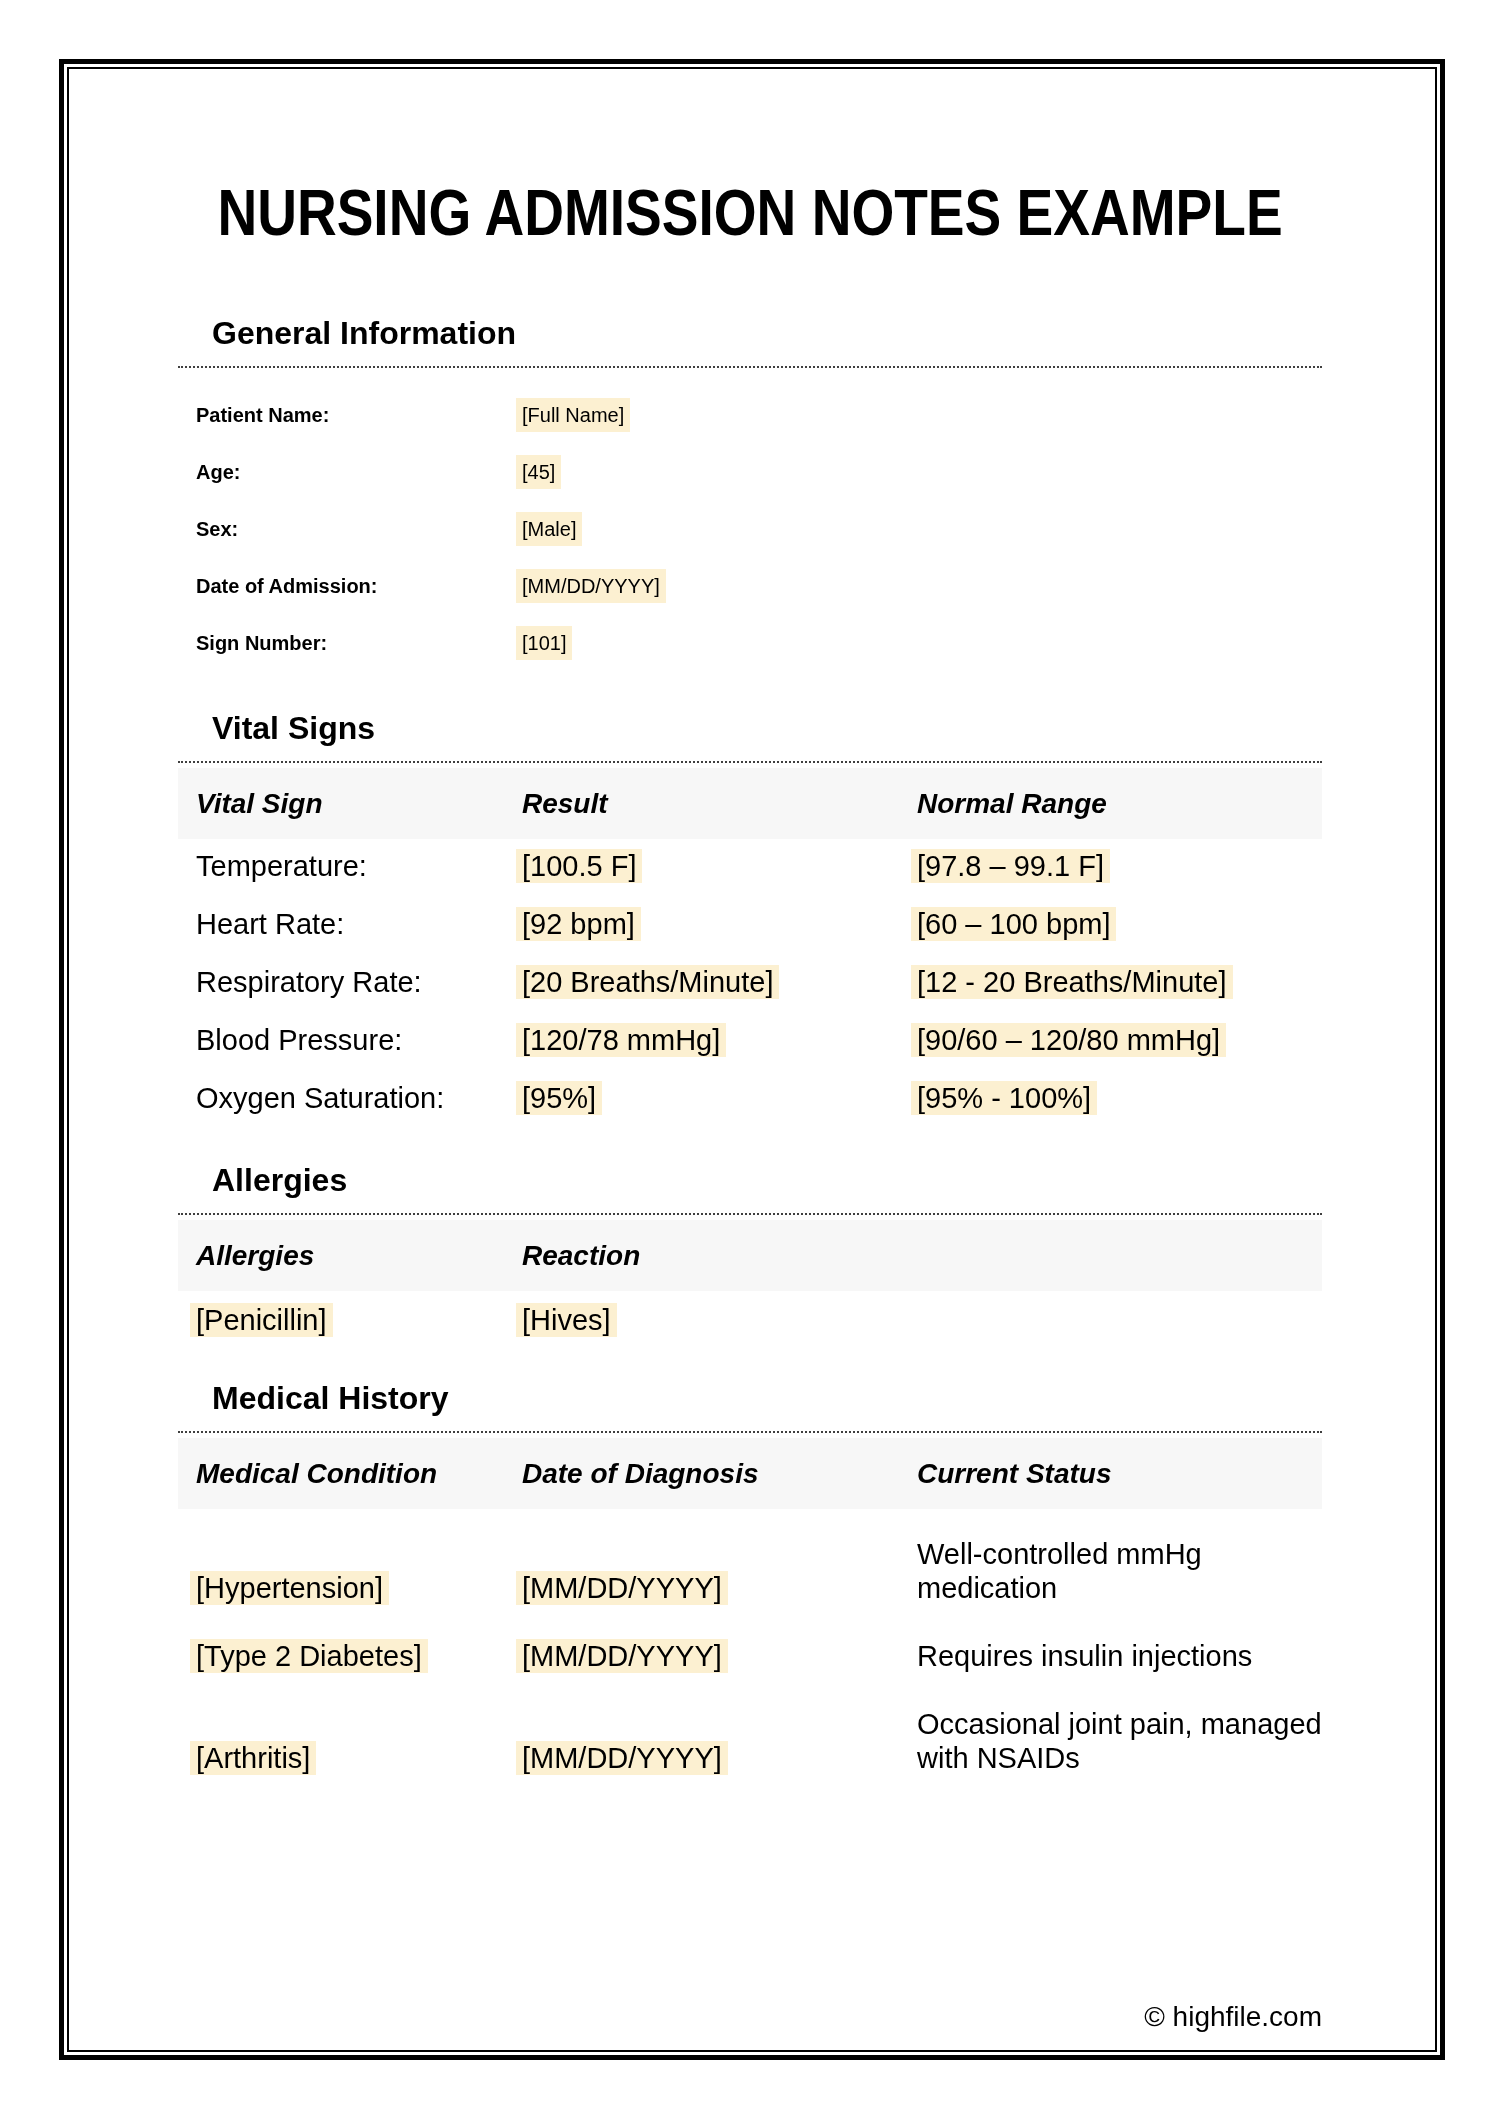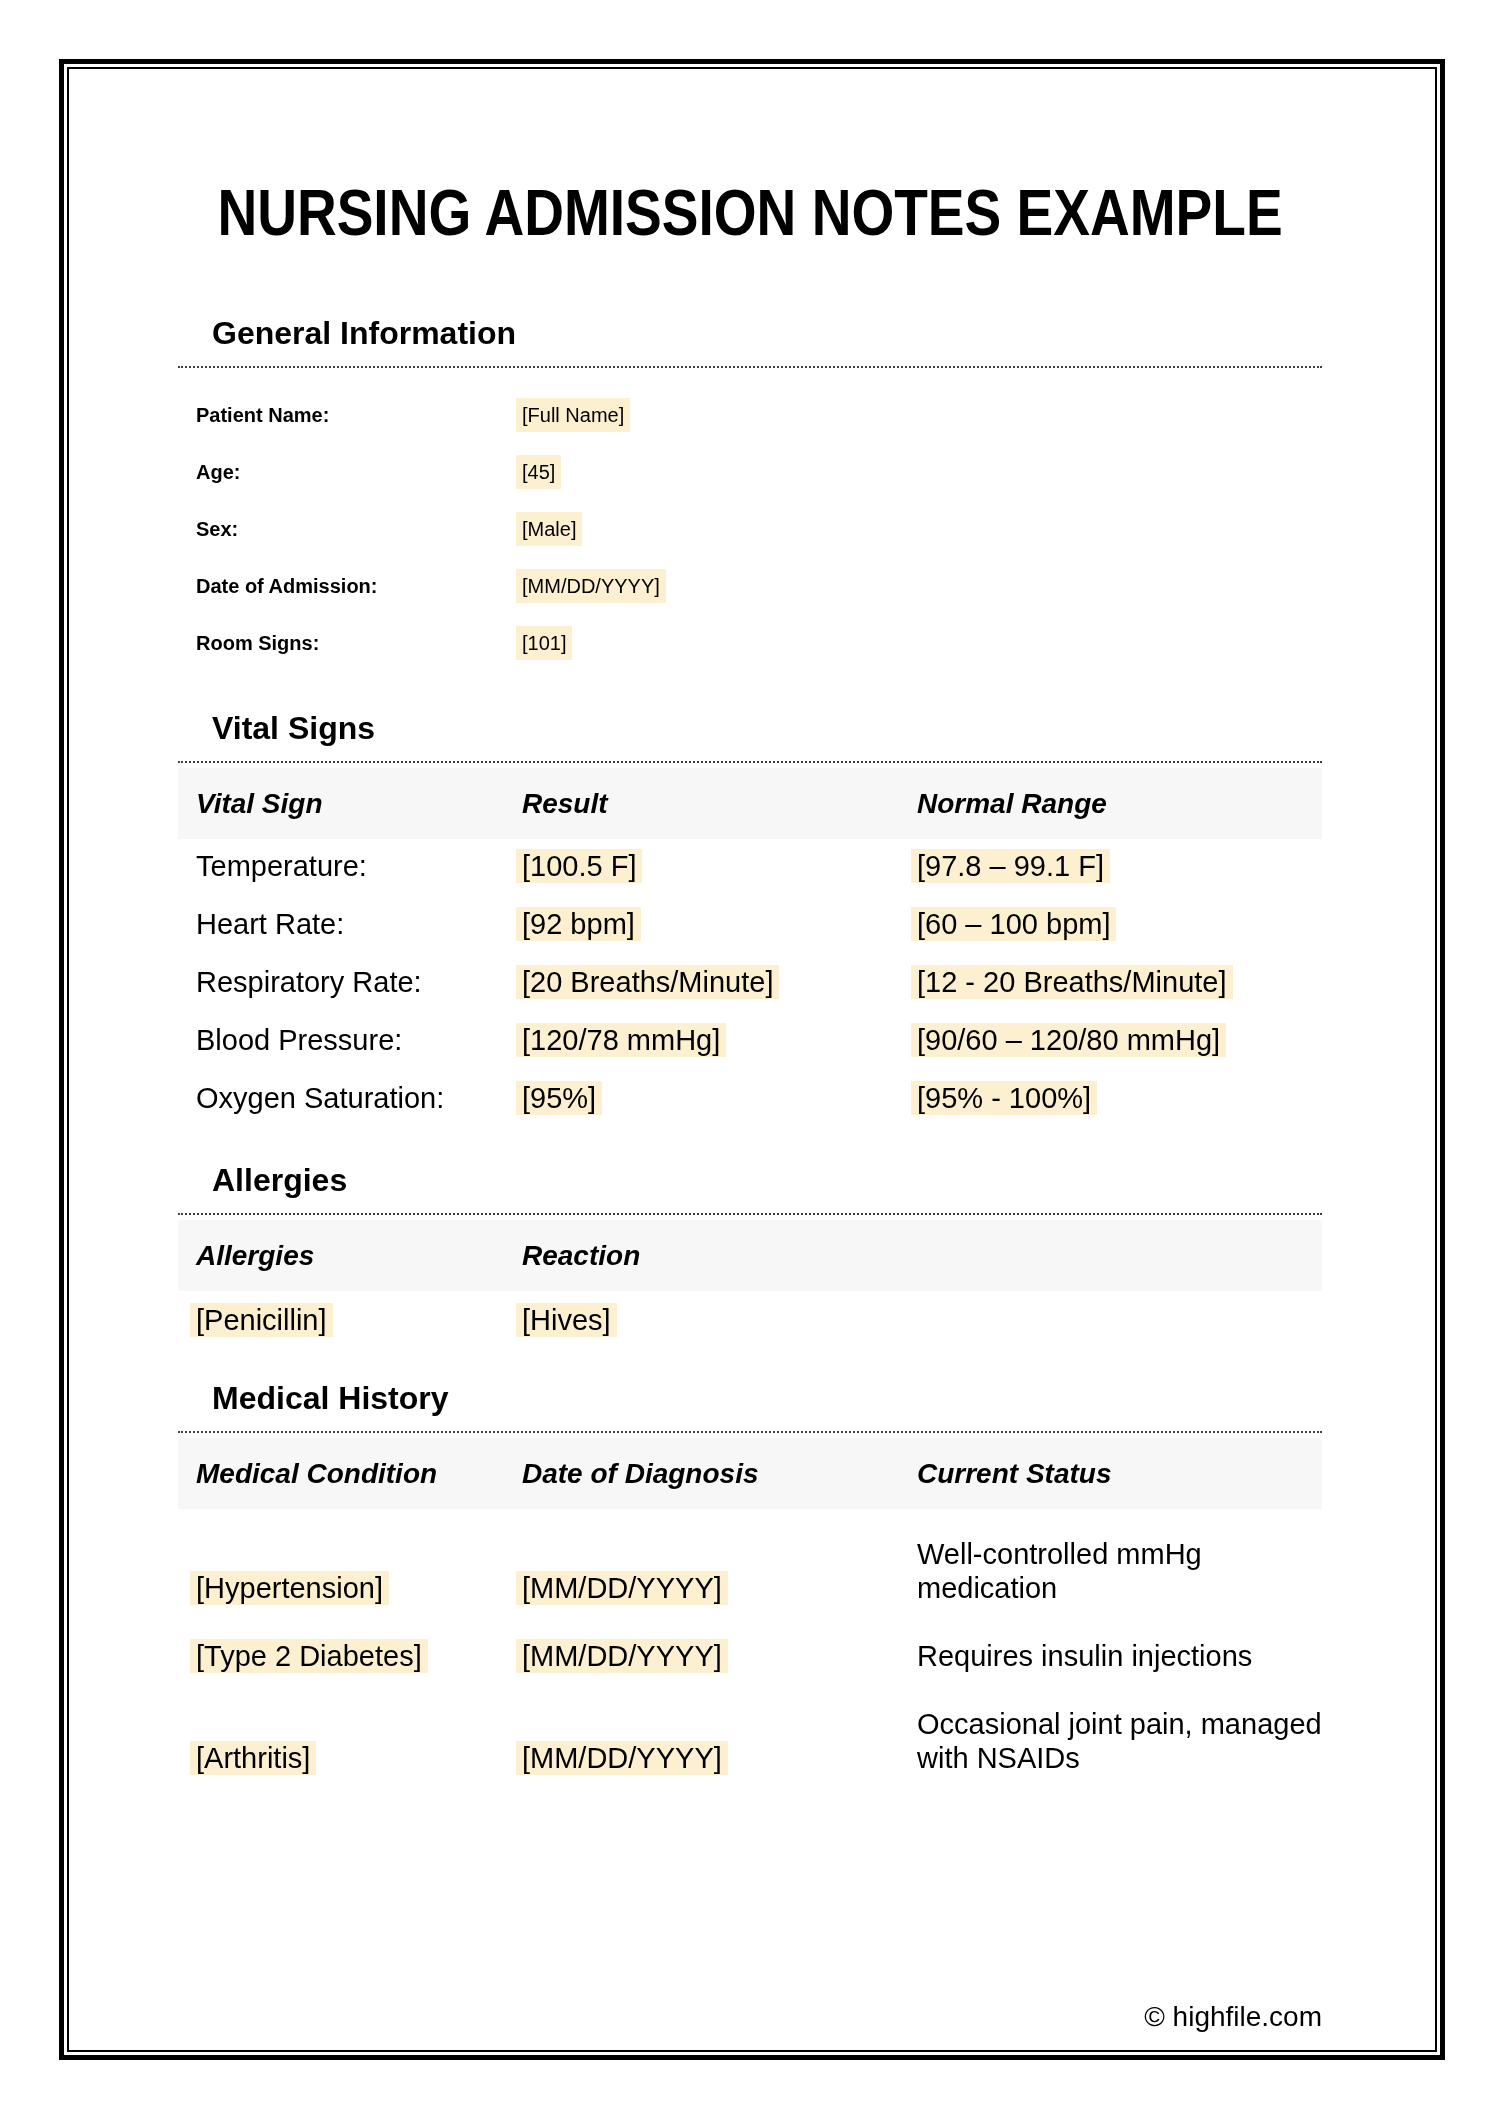--- a/index.html
+++ b/index.html
@@ -98,21 +98,21 @@
     </div>
     <div class="frow">
       <div class="lbl">Sex:</div>
       <div><span class="hl">[Male]</span></div>
     </div>
     <div class="frow">
       <div class="lbl">Date of Admission:</div>
       <div><span class="hl">[MM/DD/YYYY]</span></div>
     </div>
     <div class="frow">
-      <div class="lbl">Room Signs:</div>
+      <div class="lbl">Sign Number:</div>
       <div><span class="hl">[101]</span></div>
     </div>
   </div>
 </div>
 
 <div class="sec sec-vitals">
   <h2>Vital Signs</h2>
   <div class="rule"></div>
   <div class="thead">
     <div class="c1">Vital Sign</div>

